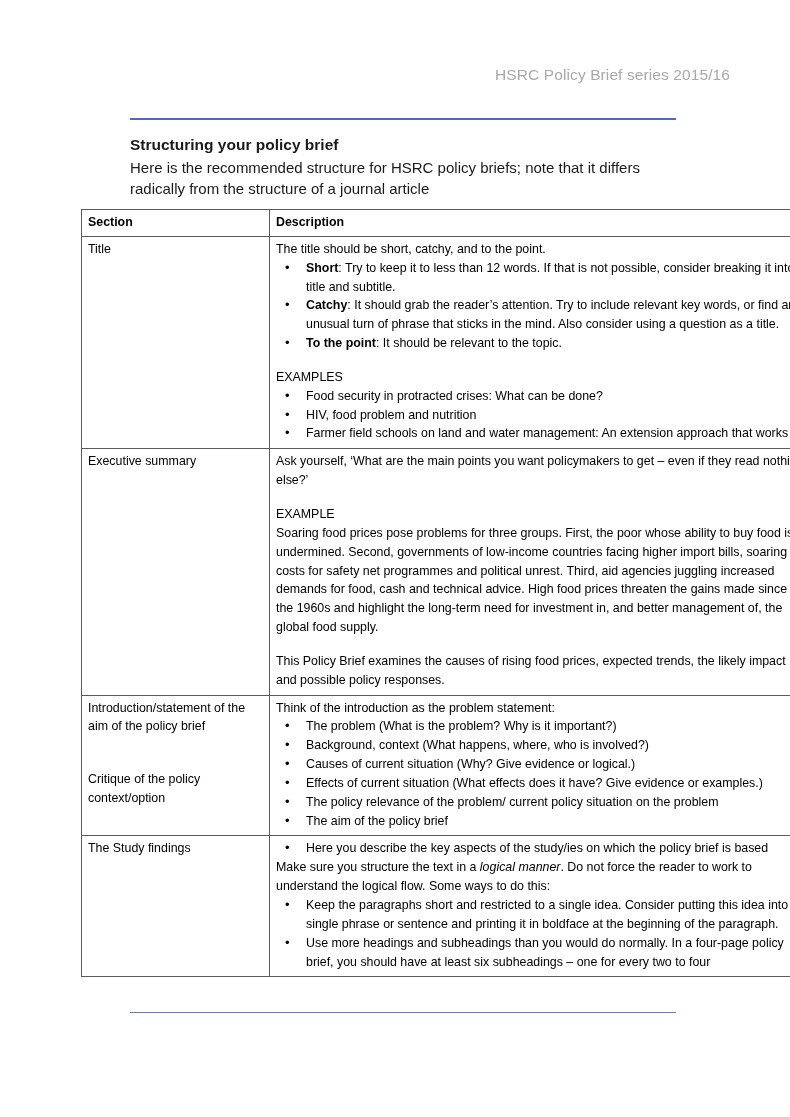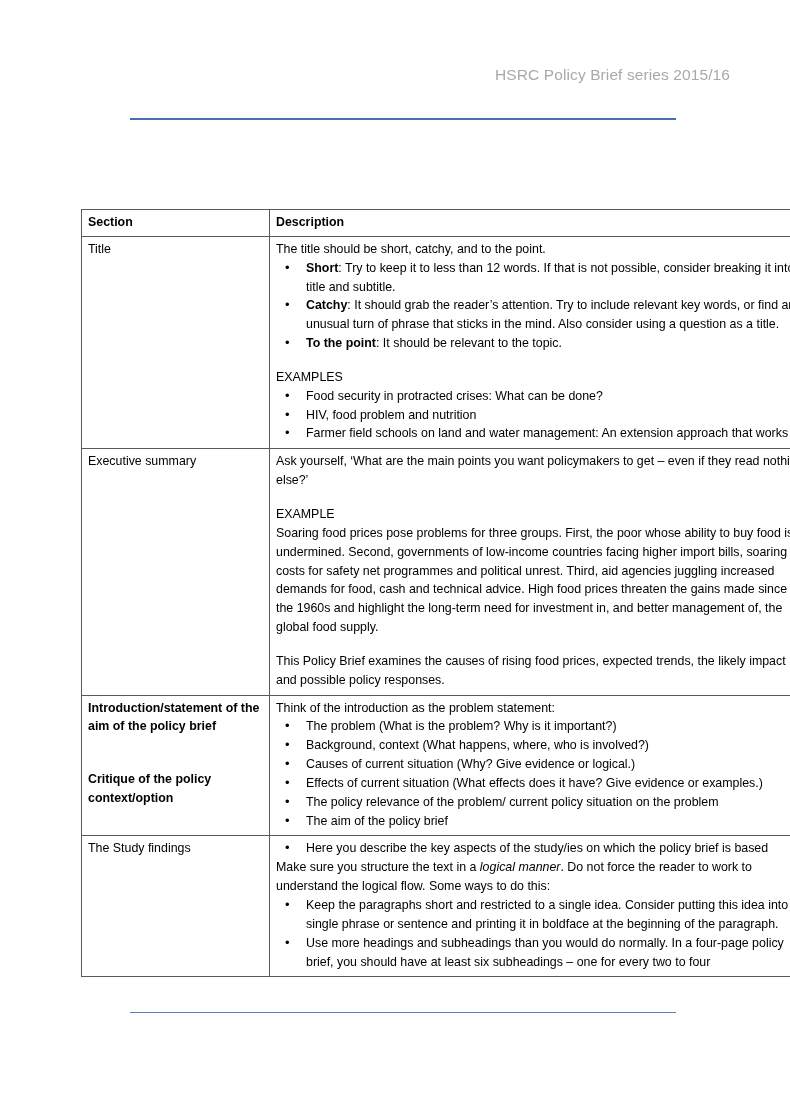--- a/index.html
+++ b/index.html
@@ -97,21 +97,20 @@
     margin: 0 0 0 0;
   }
   .cell-p + .cell-p {
     margin-top: 0;
   }
   .spacer-line {
     height: 15px;
   }
   .section-label {
     margin: 0;
-    font-weight: bold;
   }
   .section-label.second {
     margin-top: 34px;
   }
 
   ul.b {
     list-style: none;
     margin: 0;
     padding: 0;
   }
@@ -157,20 +156,23 @@
 </style>
 </head>
 <body>
 
 <div class="page">
 
   <div class="running-header">HSRC Policy Brief series 2015/16</div>
 
   <div class="title-block">
     <div class="title-rule"></div>
+    <div class="doc-title">Structuring your policy brief</div>
+    <div class="doc-subtitle">Here is the recommended structure for HSRC policy briefs; note that it differs</div>
+    <div class="doc-subtitle">radically from the structure of a journal article</div>
   </div>
 
   <div class="table-wrap">
     <table class="struct">
       <colgroup>
         <col class="c-section">
         <col class="c-desc">
       </colgroup>
       <thead>
         <tr>

